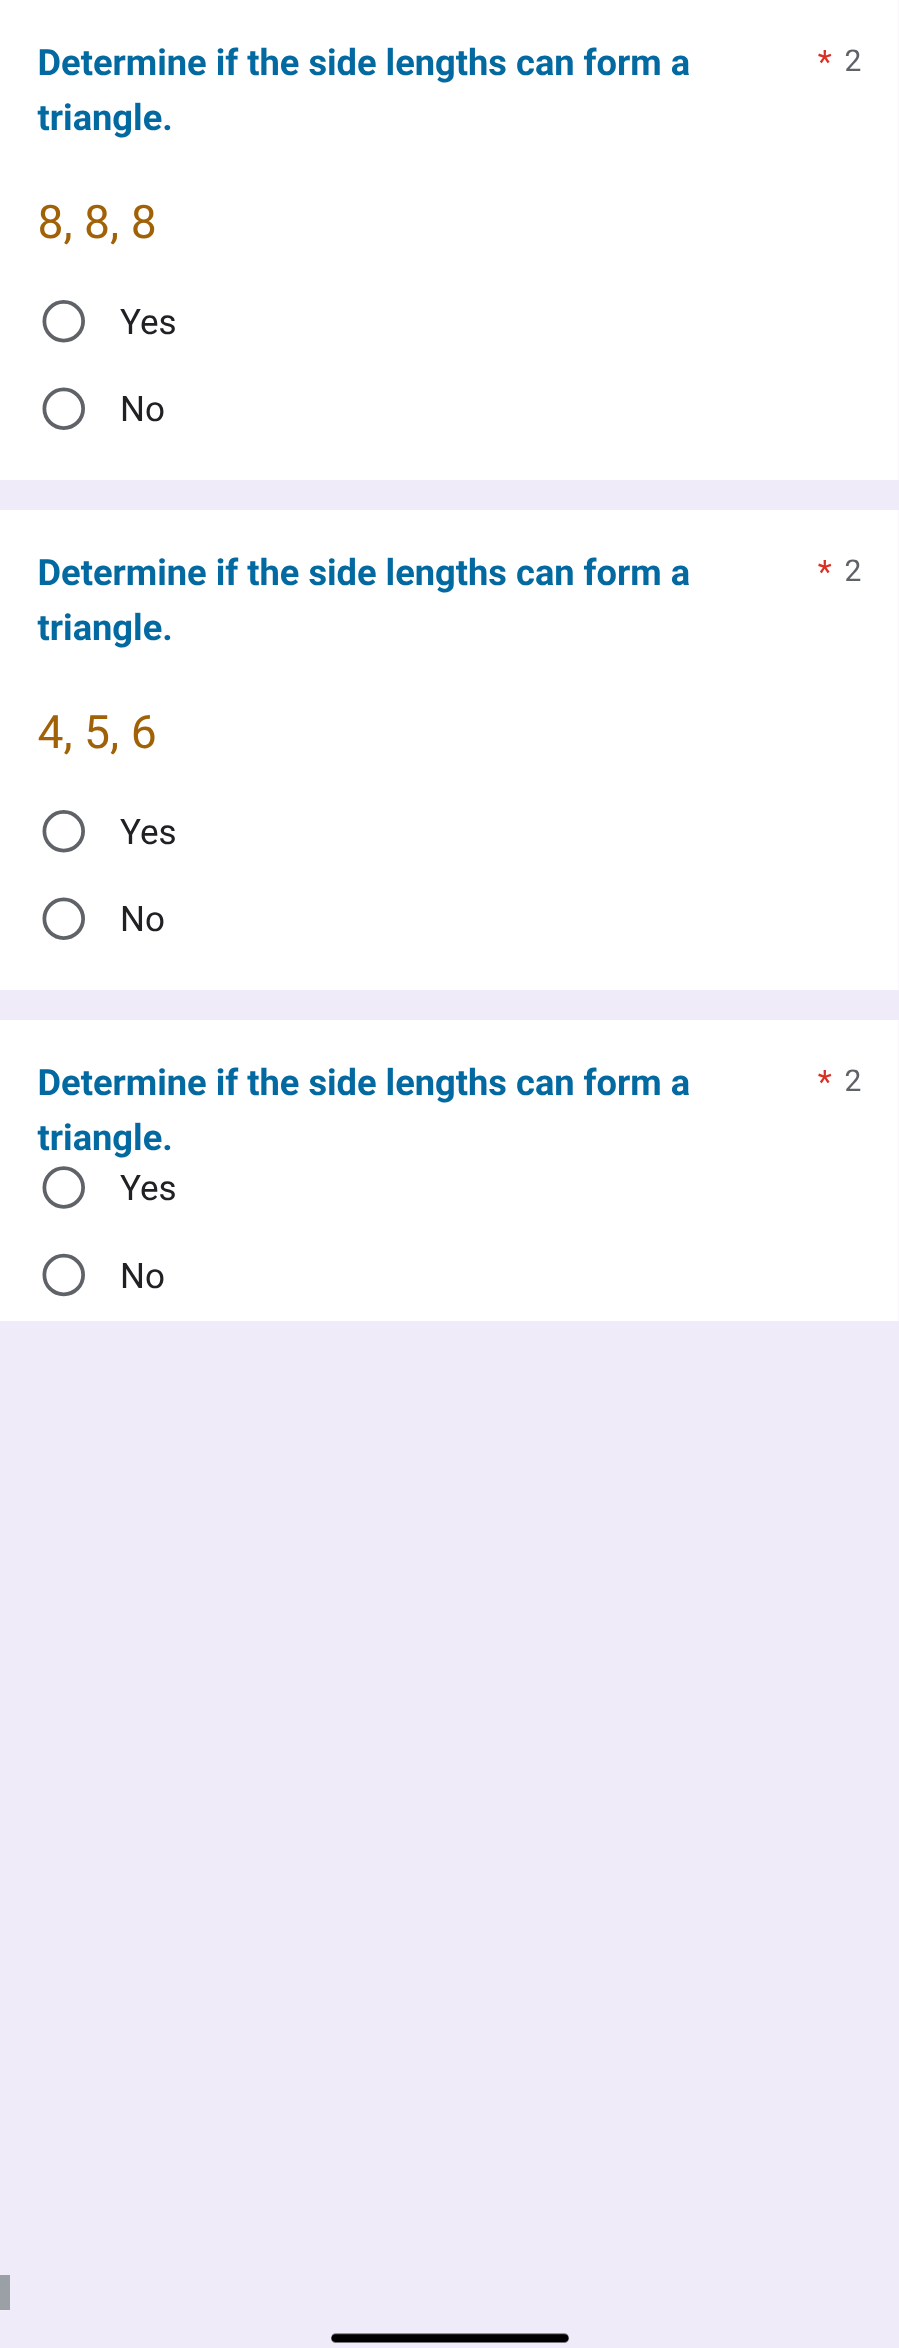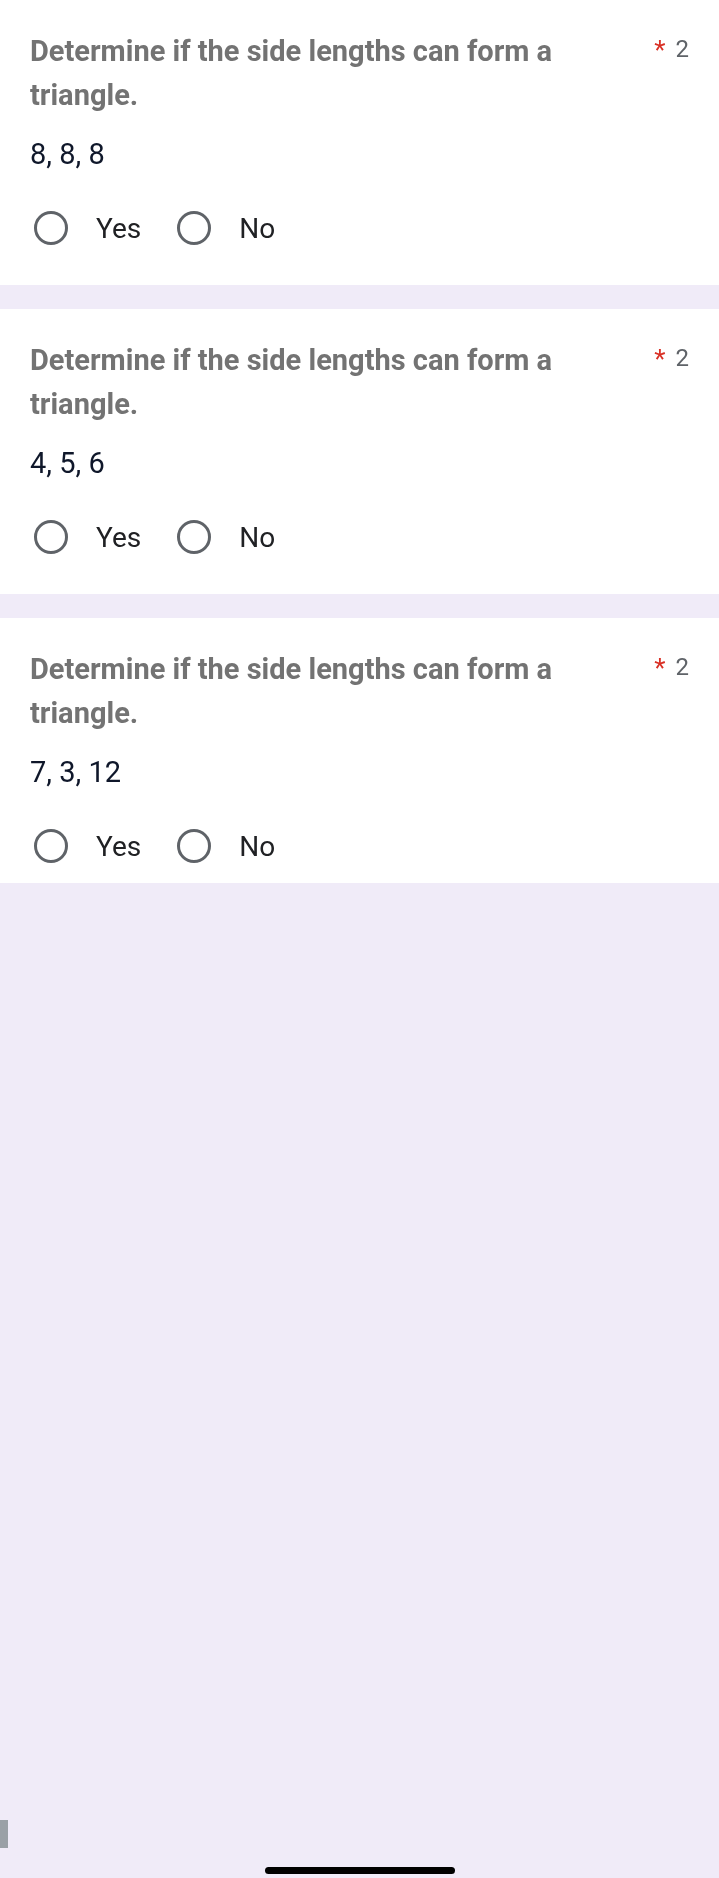--- a/index.html
+++ b/index.html
@@ -19,45 +19,46 @@
       margin-bottom: 24px;
     }
     .question-header {
       display: flex;
       align-items: flex-start;
       gap: 10px;
     }
     .question-title {
       font-size: 29px;
       font-weight: 700;
-      color: #737373;
+      color: #0369a1;
       line-height: 1.5;
       flex: 1;
     }
     .required-asterisk {
       color: #d93025;
       font-size: 26px;
       line-height: 1.3;
       margin-top: 4px;
     }
     .points {
       font-size: 24px;
       color: #5f6368;
       line-height: 1.3;
       margin-top: 4px;
     }
     .question-body {
-      font-size: 29px;
-      color: #0f172a;
-      margin-top: 20px;
+      font-size: 37px;
+      color: #a16207;
+      margin-top: 40px;
       margin-bottom: 40px;
       font-weight: 400;
     }
     .options {
       display: flex;
+      flex-direction: column;
       gap: 36px;
       padding-left: 4px;
     }
     .option {
       display: flex;
       align-items: center;
       gap: 28px;
       cursor: pointer;
     }
     .radio-circle {
@@ -138,21 +139,20 @@
     </div>
   </div>
 </div>
 
 <div class="question-card" style="margin-bottom:0; padding-bottom:20px;">
   <div class="question-header">
     <div class="question-title">Determine if the side lengths can form a triangle.</div>
     <div class="required-asterisk">*</div>
     <div class="points">2</div>
   </div>
-  <div class="question-body">7, 3, 12</div>
   <div class="options">
     <div class="option">
       <div class="radio-circle"></div>
       <div class="option-label">Yes</div>
     </div>
     <div class="option">
       <div class="radio-circle"></div>
       <div class="option-label">No</div>
     </div>
   </div>

